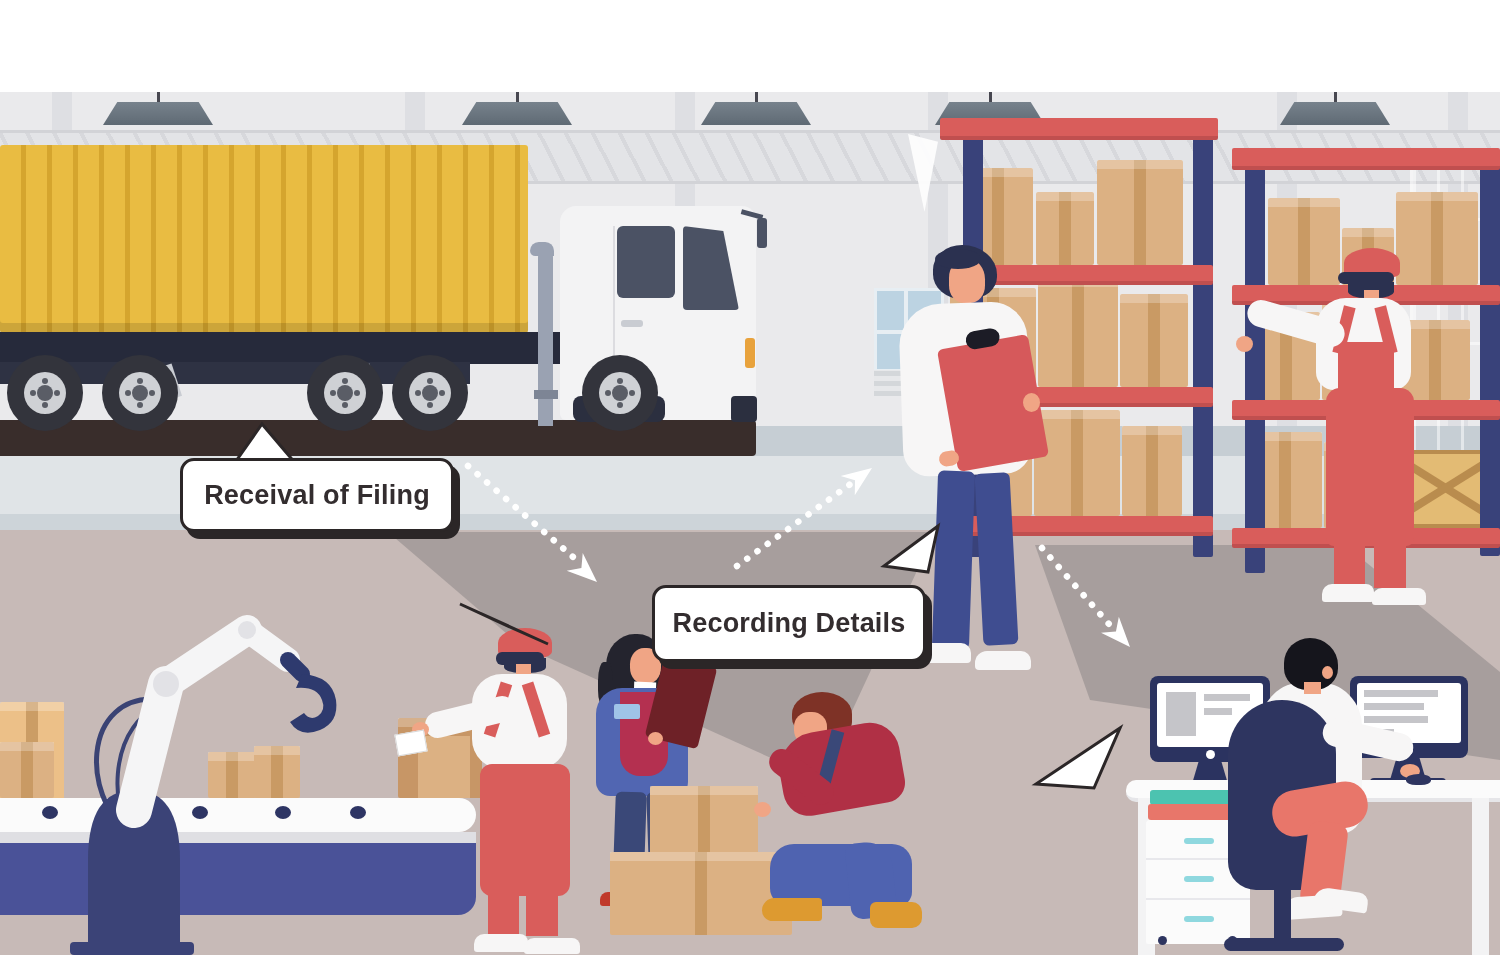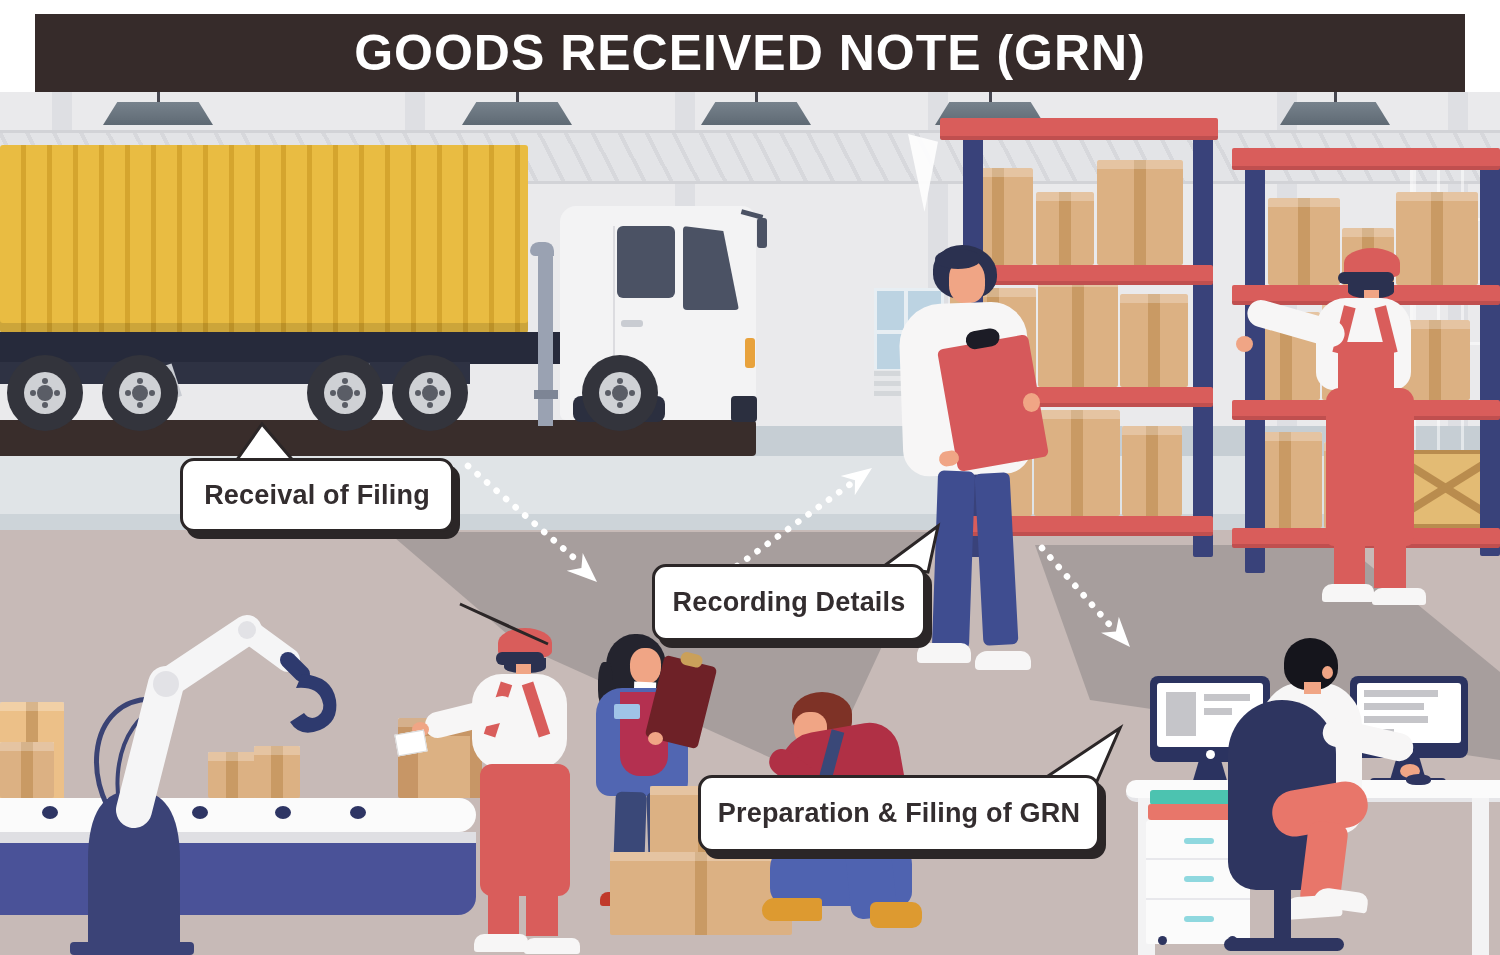--- a/index.html
+++ b/index.html
@@ -352,24 +352,18 @@
   <svg class="a" style="left:0;top:0" width="1500" height="955" viewBox="0 0 1500 955">
     <polygon points="262,424 234,464 296,464" fill="#ffffff" stroke="#2b2627" stroke-width="3"></polygon>
     <polygon points="548,644 460,604 512,628" fill="#ffffff" stroke="#2b2627" stroke-width="3"></polygon>
     <polygon points="938,526 884,566 928,572" fill="#ffffff" stroke="#2b2627" stroke-width="3"></polygon>
     <polygon points="1120,728 1036,784 1094,788" fill="#ffffff" stroke="#2b2627" stroke-width="3"></polygon>
   </svg>
 
   <div class="bubble" style="left:180px;top:458px;width:268px;height:68px">
     <span>Receival of Filing</span>
   </div>
-  <div class="bubble" style="left:652px;top:564px;width:268px;height:71px">
+  <div class="bubble" style="left:652px;top:585px;width:268px;height:71px">
     <span>Recording Details</span>
   </div>
-  <div class="bubble" style="left:698px;top:775px;width:396px;height:71px">
-    <span>Preparation &amp; Filing of GRN</span>
-  </div>
-
-  <div id="title-banner" class="a" style="left:35px;top:14px;width:1430px;height:78px">
-    <span>GOODS RECEIVED NOTE (GRN)</span>
-  </div>
+
 
 </div>
 
 </body></html>

